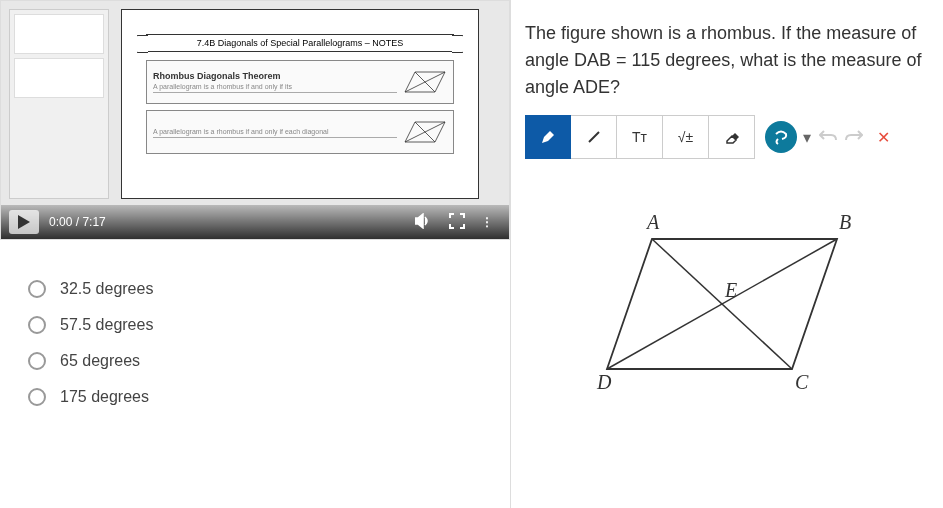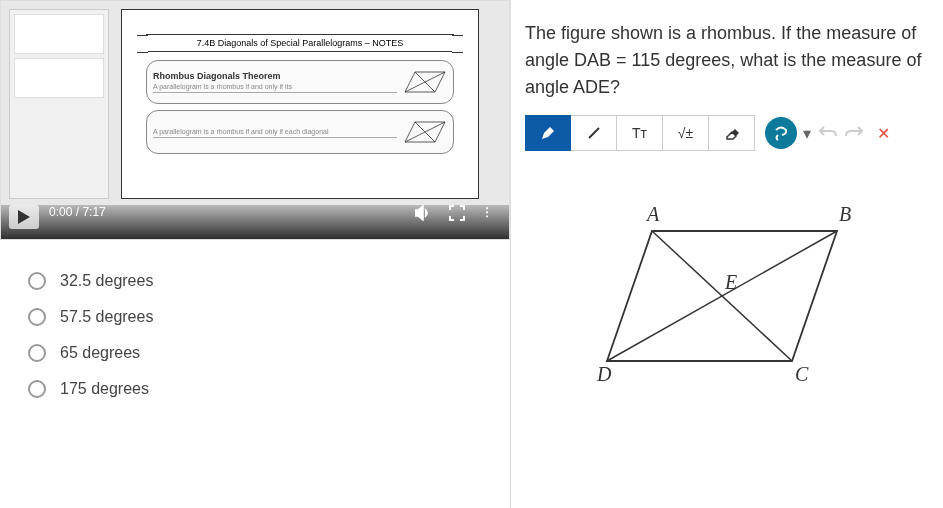--- a/index.html
+++ b/index.html
@@ -63,21 +63,21 @@
       top: 0;
       width: 10px;
       height: 100%;
       background: #fff;
       border: 1px solid #333;
     }
     .slide-title-banner::before { left: -10px; clip-path: polygon(0 0, 100% 0, 100% 100%, 0 100%, 50% 50%); border-right: none; }
     .slide-title-banner::after { right: -10px; clip-path: polygon(0 0, 100% 0, 50% 50%, 100% 100%, 0 100%); border-left: none; }
     .theorem-box {
       border: 1px solid #888;
-      border-radius: 12px;
+      border-radius: 0;
       padding: 6px;
       margin-bottom: 6px;
       display: flex;
       align-items: center;
       justify-content: space-between;
       background: #fafafa;
     }
     .theorem-text {
       flex: 1;
     }
@@ -98,40 +98,41 @@
       height: 30px;
     }
     .video-controls {
       position: absolute;
       bottom: 0;
       left: 0;
       right: 0;
       height: 34px;
       background: linear-gradient(to top, rgba(0,0,0,0.8), rgba(0,0,0,0.2));
       display: flex;
+      align-items: center;
       padding: 0 8px;
       color: #fff;
       font-size: 12px;
     }
     .play-btn {
       width: 30px;
       height: 24px;
       background: rgba(255,255,255,0.7);
       border-radius: 3px;
       display: flex;
       align-items: center;
       justify-content: center;
       margin-right: 10px;
       cursor: pointer;
     }
     .play-btn svg { fill: #333; }
     .timecode { flex: 1; color: #fff; }
     .vc-icon { margin: 0 8px; cursor: pointer; }
     .answers {
-      padding: 32px 28px;
+      padding: 40px 28px;
     }
     .answer-option {
       display: flex;
       align-items: center;
       margin-bottom: 18px;
       cursor: pointer;
     }
     .radio {
       width: 18px;
       height: 18px;
@@ -157,21 +158,21 @@
       margin-bottom: 14px;
     }
     .toolbar {
       display: flex;
       align-items: center;
       gap: 0;
       margin-bottom: 20px;
     }
     .tool-btn {
       width: 46px;
-      height: 36px;
+      height: 44px;
       border: 1px solid #ccc;
       display: flex;
       align-items: center;
       justify-content: center;
       background: #fff;
       cursor: pointer;
       font-size: 14px;
       color: #333;
     }
     .tool-btn.active {

